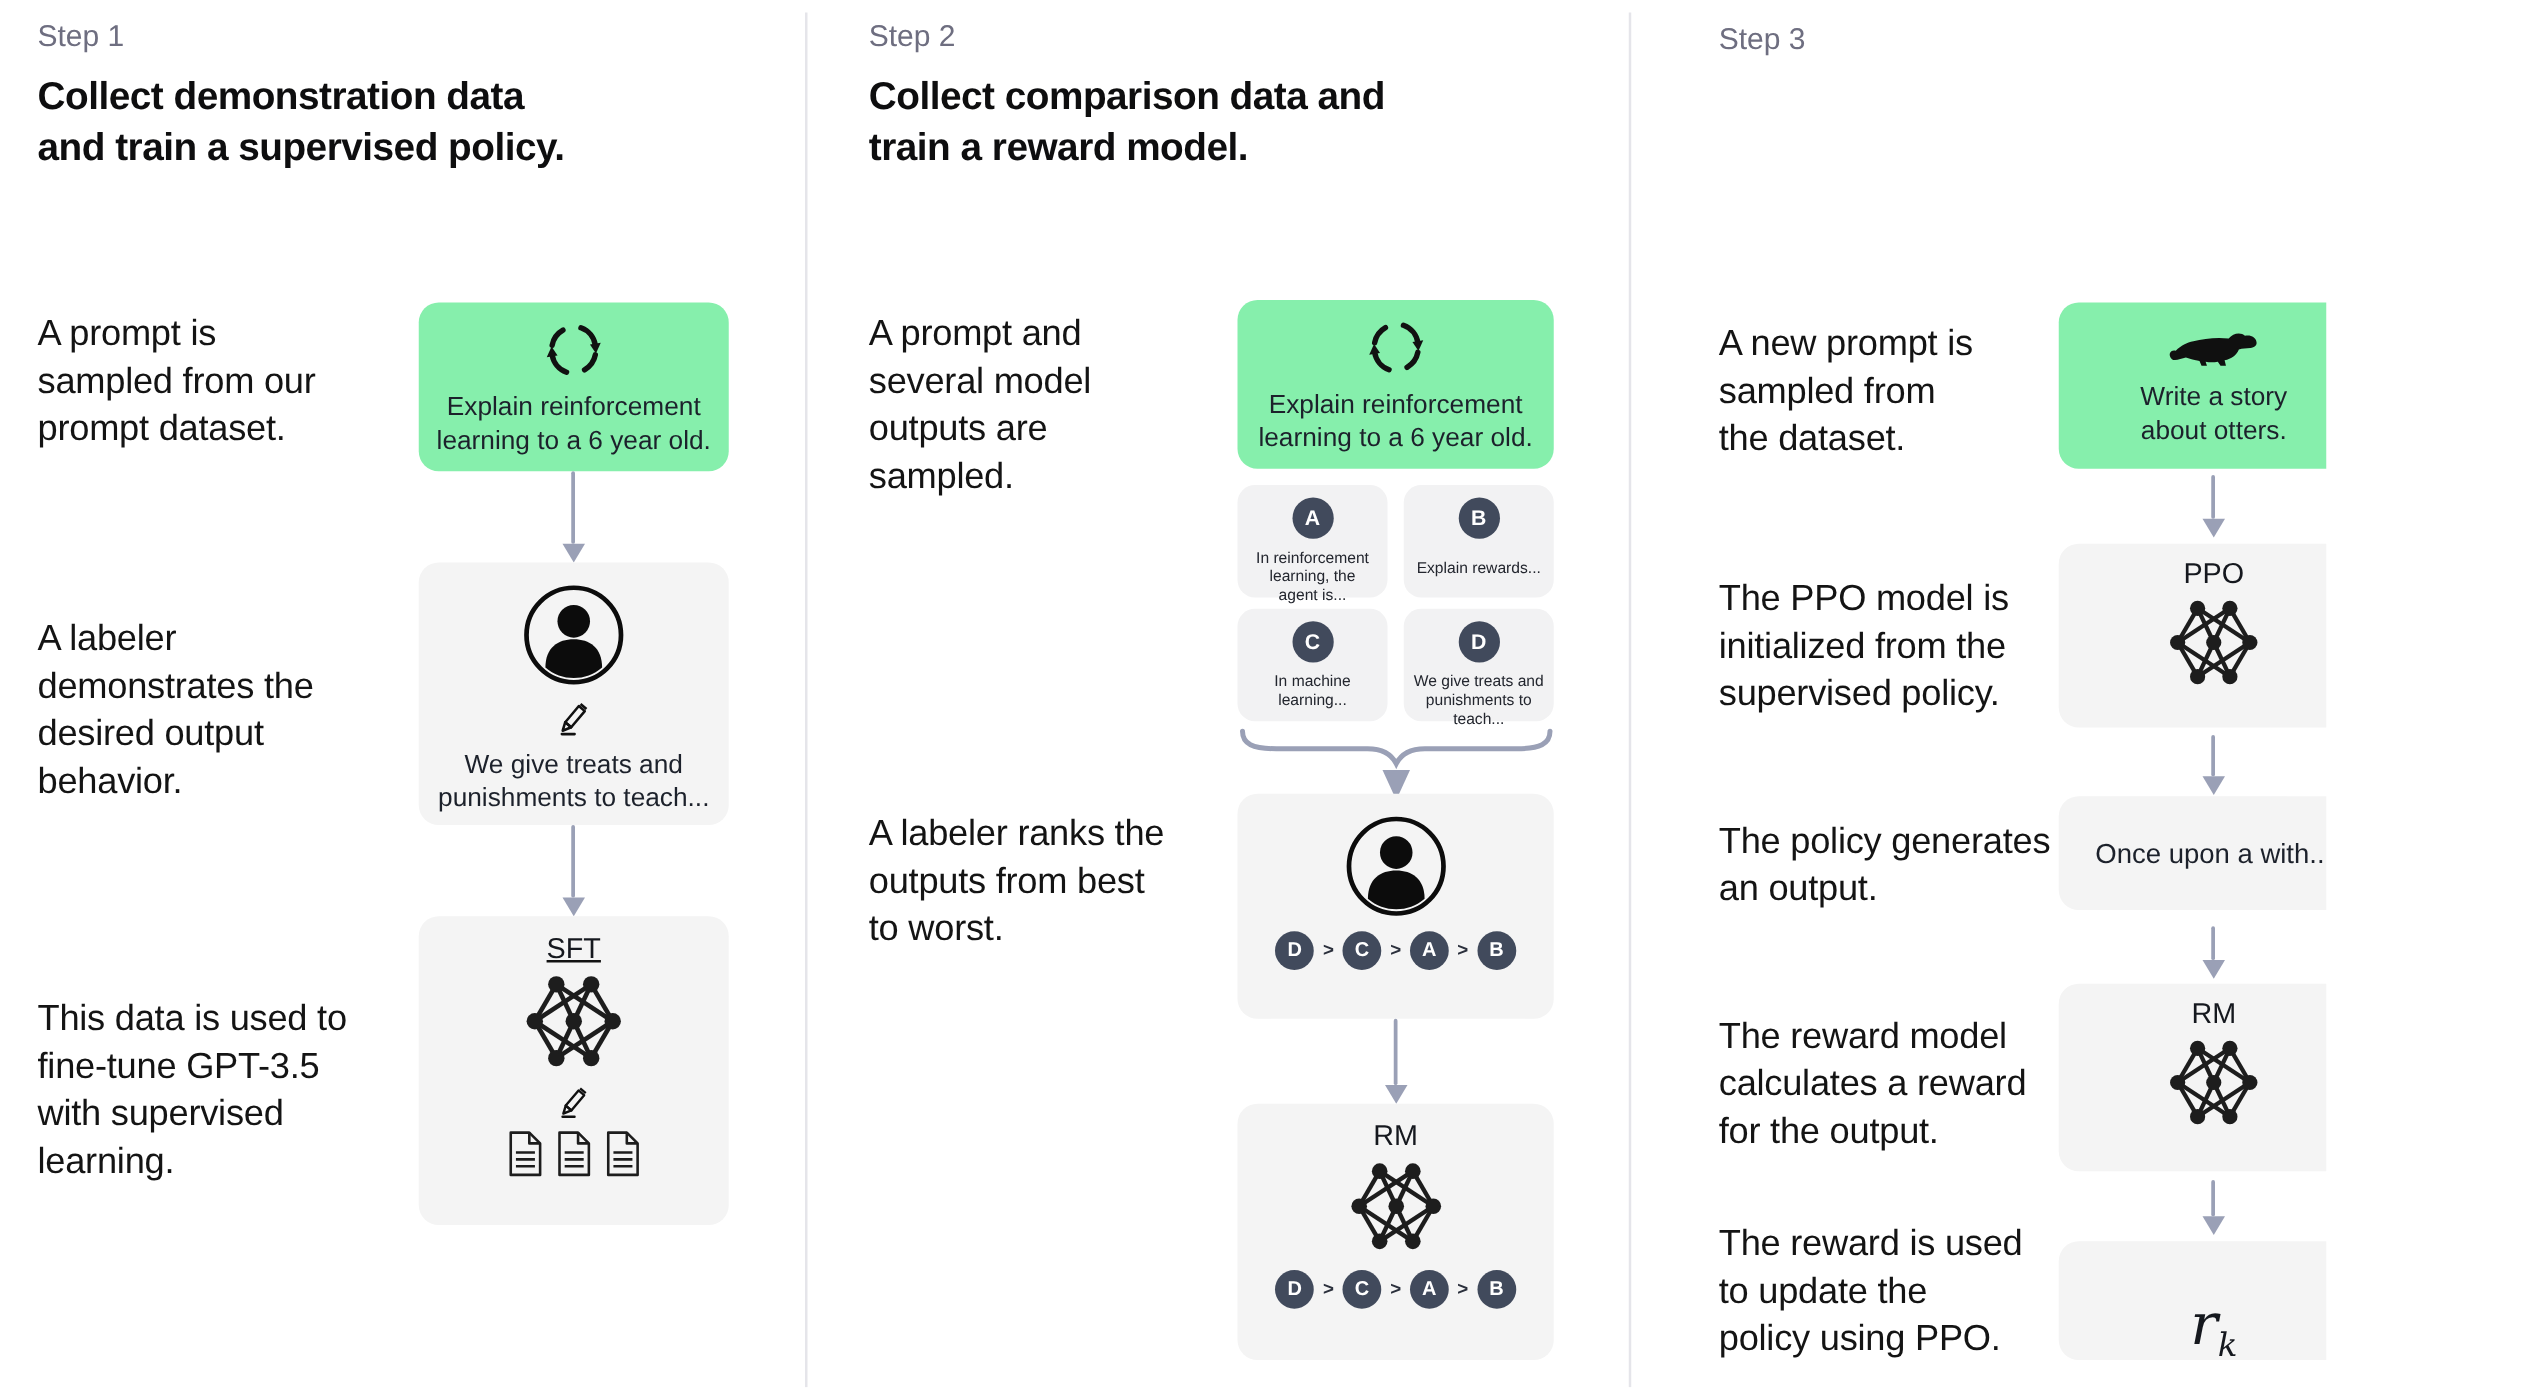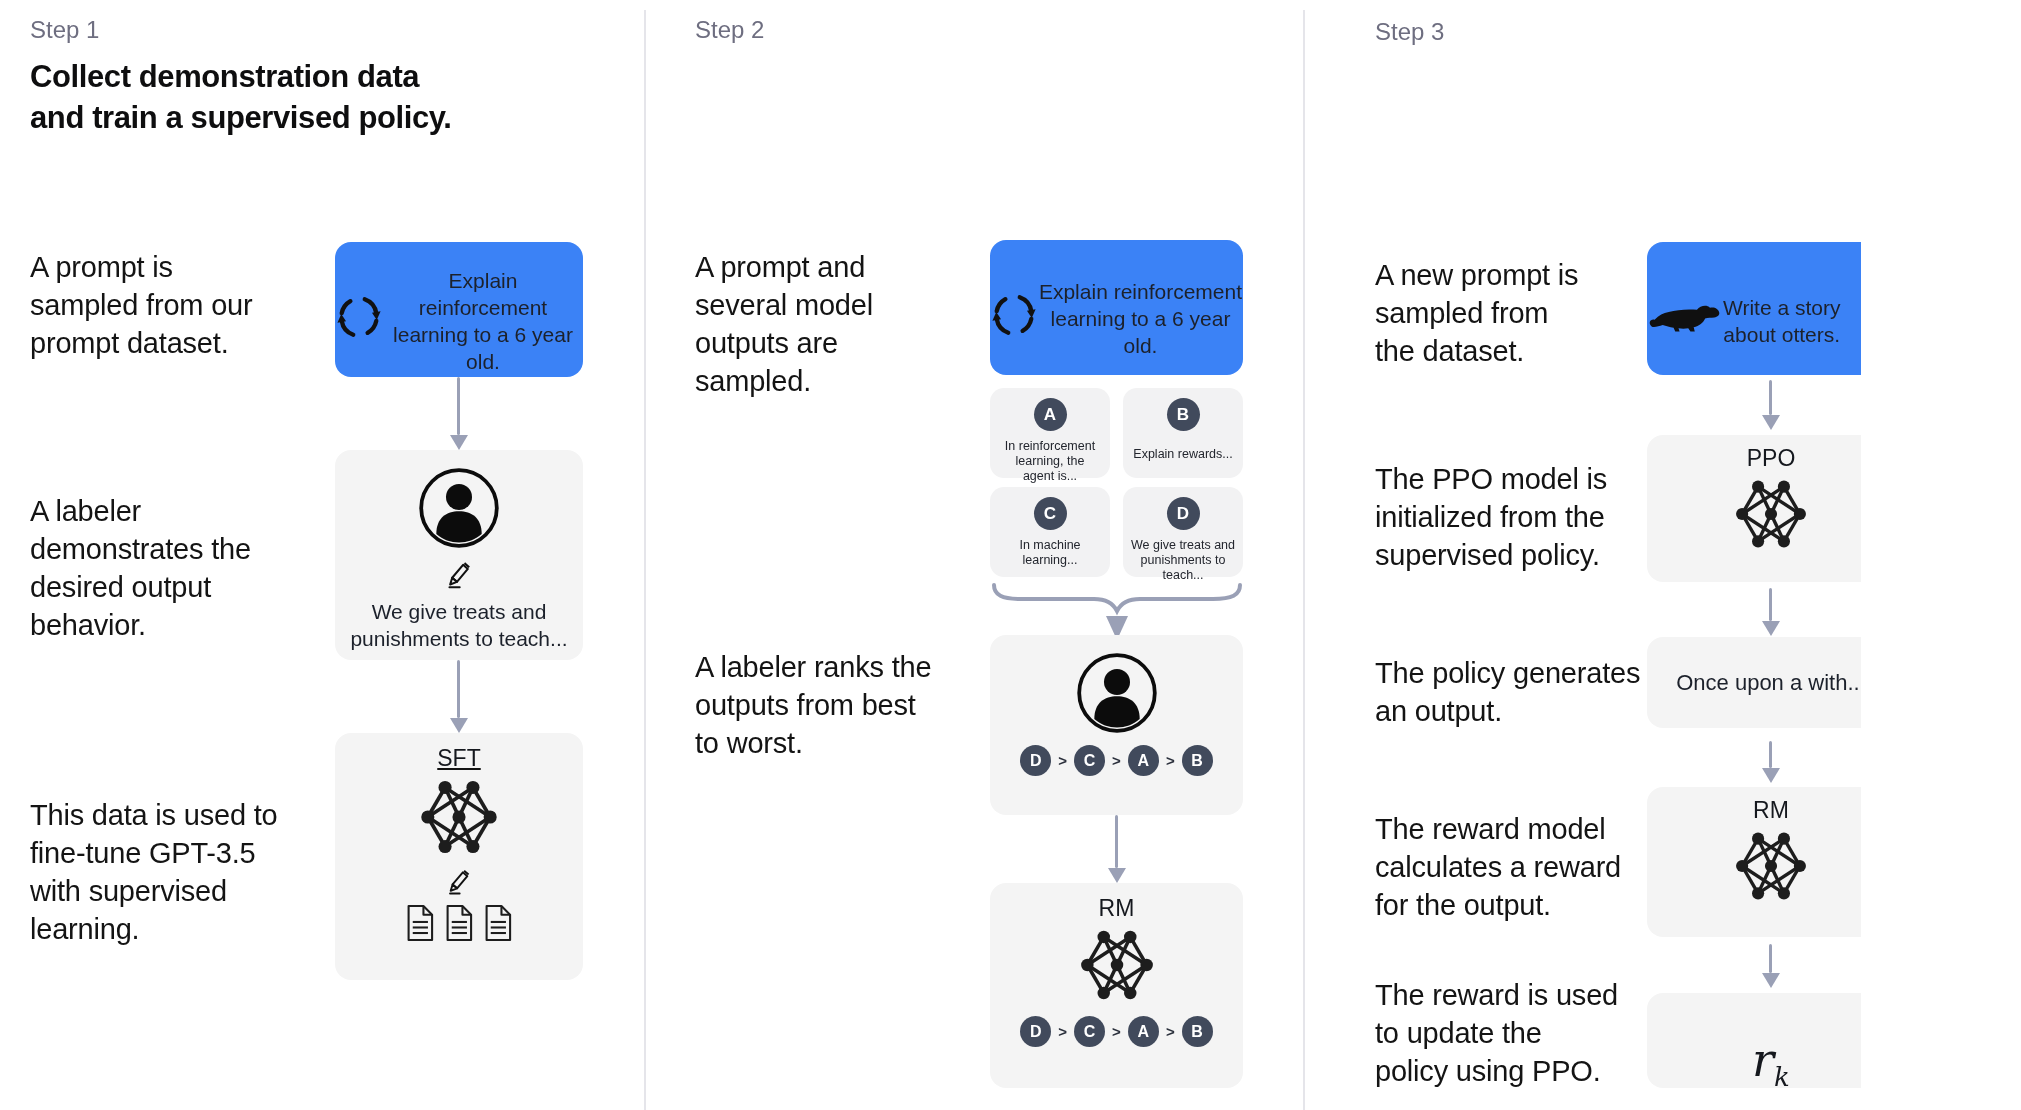--- a/index.html
+++ b/index.html
@@ -4,21 +4,21 @@
 <style>
   html,body{margin:0;padding:0;background:#ffffff;}
   #page{position:relative;width:1861px;height:1110px;background:#ffffff;overflow:hidden;
         font-family:"Liberation Sans","DejaVu Sans",sans-serif;color:#121212;}
   .abs{position:absolute;}
   .pre{white-space:pre-line;}
   .divider{position:absolute;top:10px;height:1100px;width:2px;background:#e5e5ea;}
   .step-label{font-size:24px;color:#6e6e80;}
   .step-title{font-size:31px;font-weight:bold;line-height:41px;color:#0e0e0f;letter-spacing:-0.4px;}
   .caption{font-size:29px;line-height:38px;color:#141414;letter-spacing:-0.2px;}
-  .gbox{position:absolute;background:#3b82f6;border-radius:16px;display:flex;flex-direction:row;
+  .gbox{position:absolute;background:#86efac;border-radius:16px;display:flex;flex-direction:column;
         align-items:center;justify-content:flex-start;padding-top:14px;box-sizing:border-box;}
   .box{position:absolute;background:#f4f4f4;border-radius:16px;display:flex;flex-direction:column;
        align-items:center;box-sizing:border-box;}
   .boxtext{font-size:21px;line-height:27px;color:#1c212b;text-align:center;}
   .mlabel{font-size:23px;color:#15181e;text-align:center;}
   .card{position:absolute;background:#f2f2f3;border-radius:14px;display:flex;flex-direction:column;
         align-items:center;padding-top:10px;box-sizing:border-box;gap:8px;}
   .badge{width:33px;height:33px;border-radius:50%;background:#414a5c;color:#fff;font-weight:bold;
          font-size:17px;display:flex;align-items:center;justify-content:center;flex:none;}
   .cardtext{font-size:12.5px;line-height:15px;color:#23262e;text-align:center;}
@@ -153,20 +153,22 @@
         <path d="M12,6 L55,6 L80,31 L80,104 L12,104 Z"></path>
           <path d="M55,6 L55,31 L80,31"></path>
         <line x1="24" y1="52" x2="68" y2="52"></line>
           <line x1="24" y1="68" x2="68" y2="68"></line>
           <line x1="24" y1="84" x2="68" y2="84"></line>
       </svg>
     </div>
   </div>
 
   <div class="abs step-label" style="left:695px;top:16px;">Step 2</div>
+  <div class="abs step-title pre" style="left:695px;top:56px;width:560px;">Collect comparison data and
+train a reward model.</div>
 
   <div class="abs caption pre" style="left:695px;top:248px;width:300px;">A prompt and
 several model
 outputs are
 sampled.</div>
   <div class="abs caption pre" style="left:695px;top:648px;width:300px;">A labeler ranks the
 outputs from best
 to worst.</div>
 
   <div class="gbox" style="left:990px;top:240px;width:253px;height:135px;">

